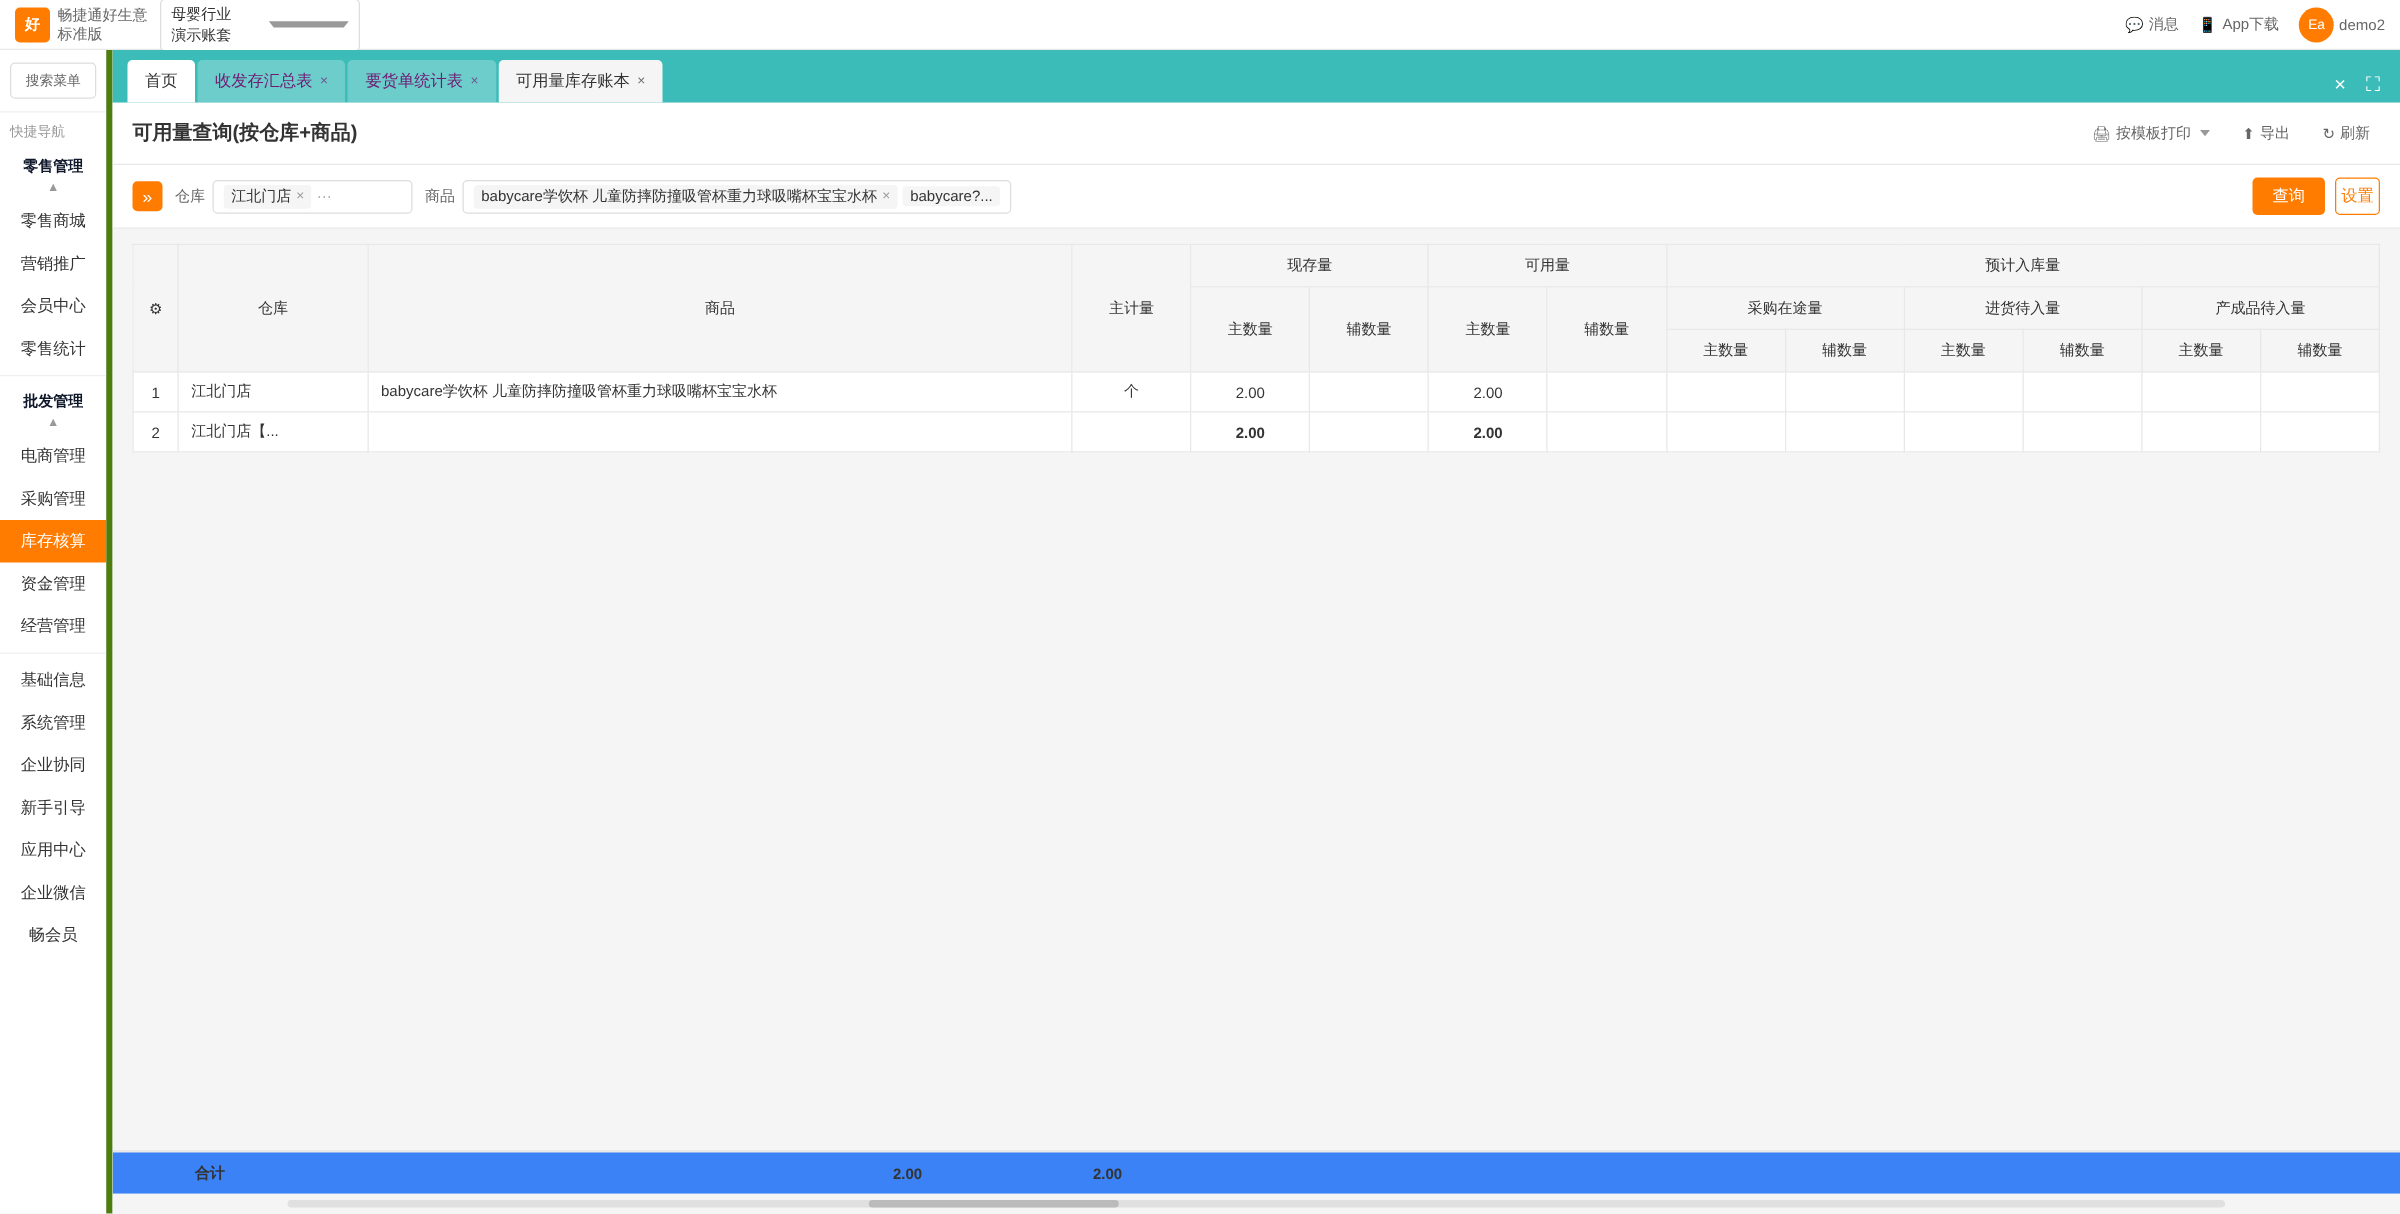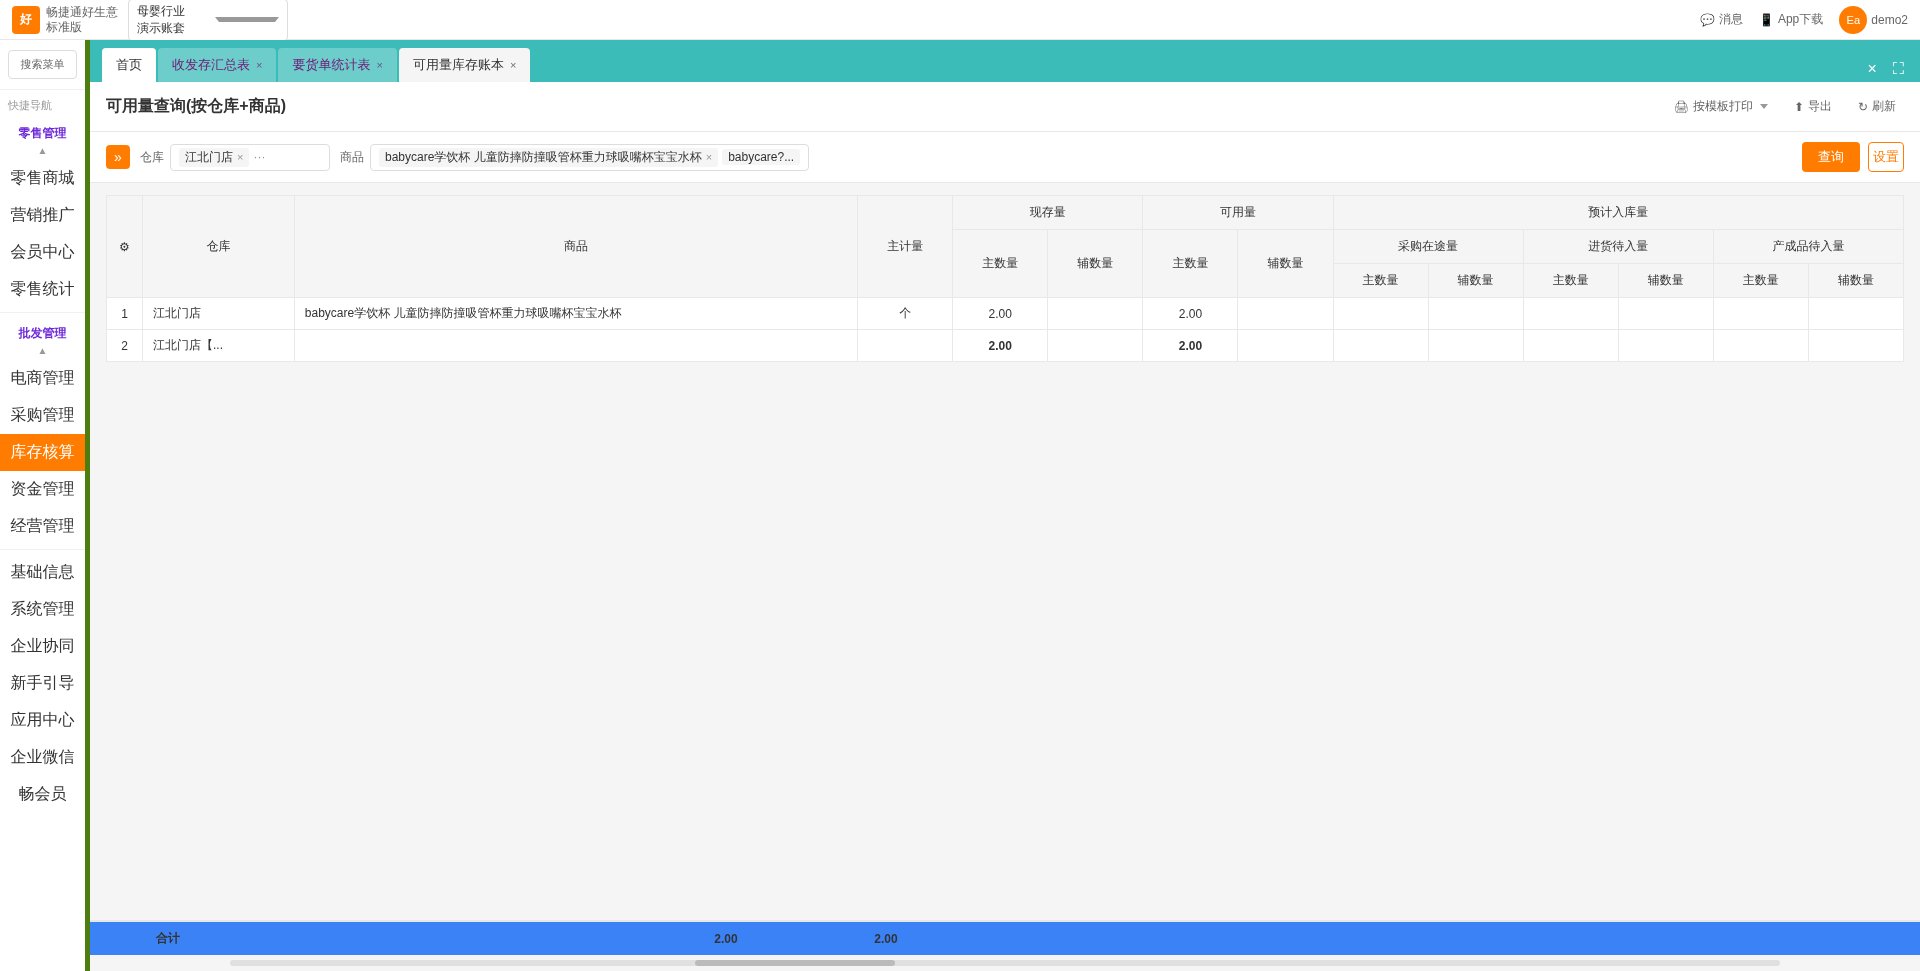--- a/index.html
+++ b/index.html
@@ -18,23 +18,23 @@
     .user-avatar { width: 28px; height: 28px; border-radius: 50%; background: #ff7c00; display: flex; align-items: center; justify-content: center; color: white; font-size: 11px; overflow: hidden; }
 
     
     .main-layout { display: flex; flex: 1; overflow: hidden; }
 
     
     .sidebar { width: 90px; background: #fff; border-right: 5px solid #4d7c0f; display: flex; flex-direction: column; flex-shrink: 0; overflow-y: auto; }
     .sidebar-search { padding: 10px 8px; border-bottom: 1px solid #f0f0f0; }
     .sidebar-search-btn { width: 100%; padding: 6px; background: #fff; border: 1px solid #ddd; border-radius: 4px; font-size: 11px; color: #666; text-align: center; cursor: pointer; }
     .sidebar-nav-label { padding: 8px 8px 4px; font-size: 11px; color: #999; }
-    .sidebar-item { padding: 8px 8px; font-size: 16px; color: #333; cursor: pointer; text-align: center; display: flex; flex-direction: column; align-items: center; gap: 3px; }
+    .sidebar-item { padding: 8px 8px; font-size: 13px; color: #333; cursor: pointer; text-align: center; display: flex; flex-direction: column; align-items: center; gap: 3px; }
     .sidebar-item.active { background: #ff7c00; color: #fff; }
-    .sidebar-item.group-header { font-size: 12px; font-weight: bold; color: #6d28d9; padding: 8px 8px 4px; display: flex; align-items: center; justify-content: space-between; }
+    .sidebar-item.group-header { font-size: 12px; font-weight: bold; color: #0f172a; padding: 8px 8px 4px; display: flex; align-items: center; justify-content: space-between; }
     .sidebar-item.group-header.has-arrow::after { content: '▲'; font-size: 10px; color: #999; }
     .sidebar-divider { height: 1px; background: #f0f0f0; margin: 4px 0; }
 
     
     .content-area { flex: 1; display: flex; flex-direction: column; overflow: hidden; }
 
     
     .tab-bar { height: 42px; background: #3cbcb8; display: flex; align-items: flex-end; padding: 0 12px; gap: 2px; flex-shrink: 0; position: relative; }
     .tab { height: 34px; display: flex; align-items: center; gap: 6px; padding: 0 14px; border-radius: 4px 4px 0 0; font-size: 13px; cursor: pointer; }
     .tab.home { background: #fff; color: #333; justify-content: center; }

